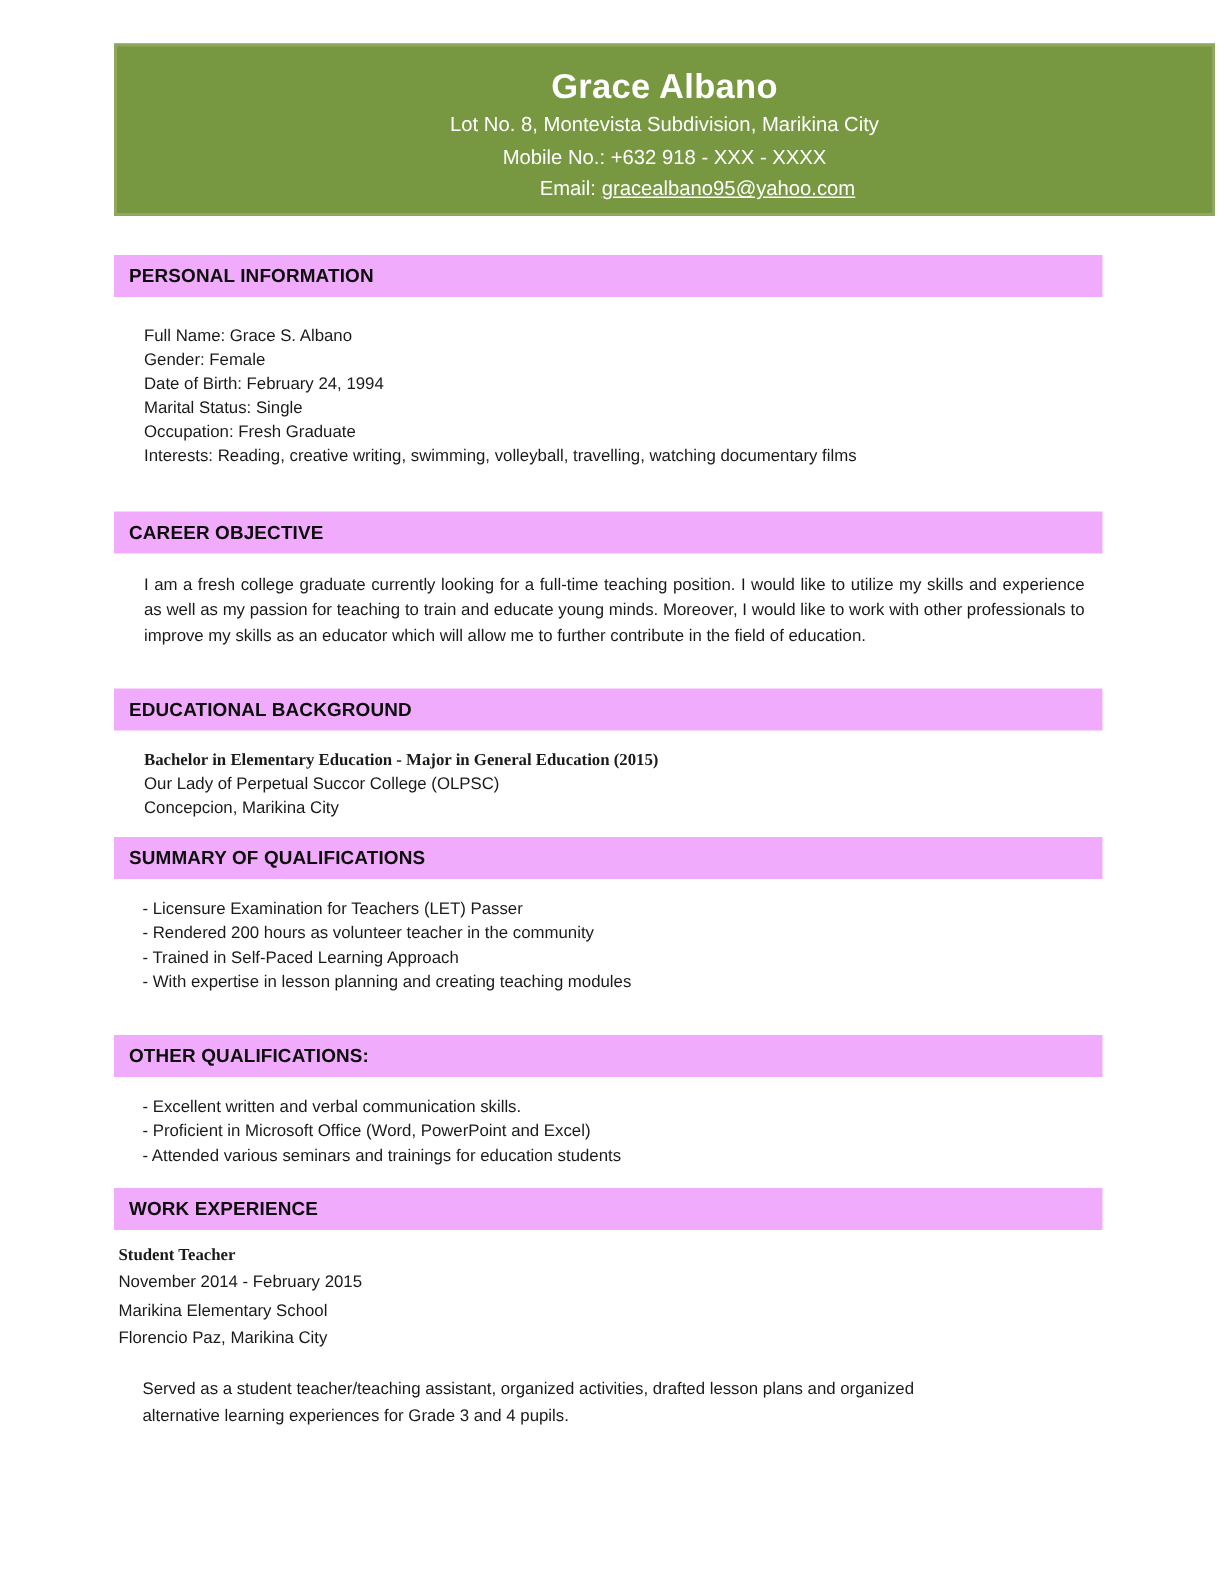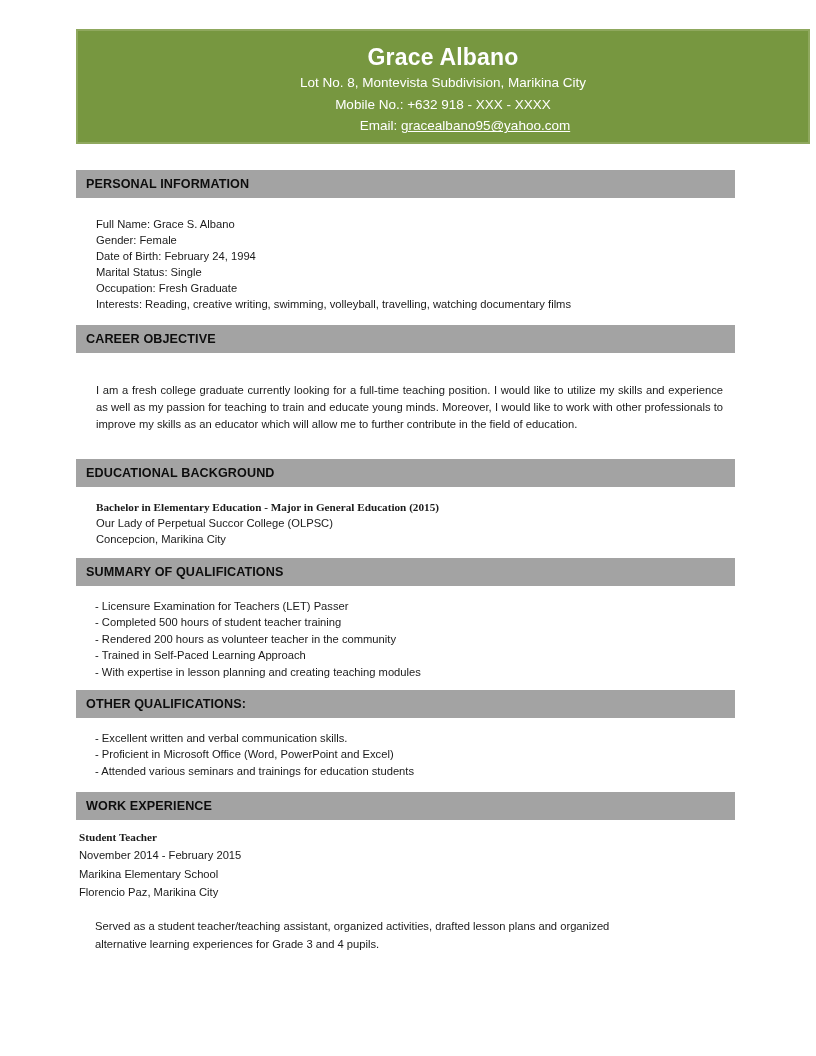--- a/index.html
+++ b/index.html
@@ -57,21 +57,21 @@
     text-decoration: underline;
     color: #ffffff;
   }
 
   
   .section-bar {
     position: absolute;
     left: 76px;
     width: 659px;
     height: 28px;
-    background: #a3a3a3;
+    background: #f0abfc;
     box-sizing: border-box;
   }
   .section-bar .section-title {
     position: absolute;
     left: 10px;
     top: 50%;
     transform: translateY(-50%);
     font-size: 12.6px;
     font-weight: bold;
     letter-spacing: 0.1px;
@@ -118,40 +118,39 @@
   </div>
   <div class="content" style="left:96px; top:216px; width:640px;">
     <div class="line">Full Name: Grace S. Albano</div>
     <div class="line">Gender: Female</div>
     <div class="line">Date of Birth: February 24, 1994</div>
     <div class="line">Marital Status: Single</div>
     <div class="line">Occupation: Fresh Graduate</div>
     <div class="line">Interests: Reading, creative writing, swimming, volleyball, travelling, watching documentary films</div>
   </div>
 
-  <div class="section-bar" style="top:325px;padding-left:11px;">
+  <div class="section-bar" style="top:341px;padding-left:11px;">
     <span class="section-title">CAREER OBJECTIVE</span>
   </div>
   <div class="content justified" style="left:96px; top:382px; width:627px;">I am a fresh college graduate currently looking for a full-time teaching position. I would like to utilize my skills and experience as well as my passion for teaching to train and educate young minds. Moreover, I would like to work with other professionals to improve my skills as an educator which will allow me to further contribute in the field of education.</div>
 
   <div class="section-bar" style="top:459px;">
     <span class="section-title">EDUCATIONAL BACKGROUND</span>
   </div>
   <div class="content" style="left:96px; top:499px; width:640px;">
     <div class="line bold-line">Bachelor in Elementary Education - Major in General Education (2015)</div>
     <div class="line">Our Lady of Perpetual Succor College (OLPSC)</div>
     <div class="line">Concepcion, Marikina City</div>
   </div>
 
   <div class="section-bar" style="top:558px;padding-left:30px;">
     <span class="section-title">SUMMARY OF QUALIFICATIONS</span>
   </div>
   <div class="content" style="left:95px; top:598px; width:640px; line-height:1.47;">
     <div class="line">- Licensure Examination for Teachers (LET) Passer</div>
-    <div class="line">- Completed 500 hours of student teacher training</div>
     <div class="line">- Rendered 200 hours as volunteer teacher in the community</div>
     <div class="line">- Trained in Self-Paced Learning Approach</div>
     <div class="line">- With expertise in lesson planning and creating teaching modules</div>
   </div>
 
   <div class="section-bar" style="top:690px;">
     <span class="section-title">OTHER QUALIFICATIONS:</span>
   </div>
   <div class="content" style="left:95px; top:730px; width:640px; line-height:1.47;">
     <div class="line">- Excellent written and verbal communication skills.</div>

